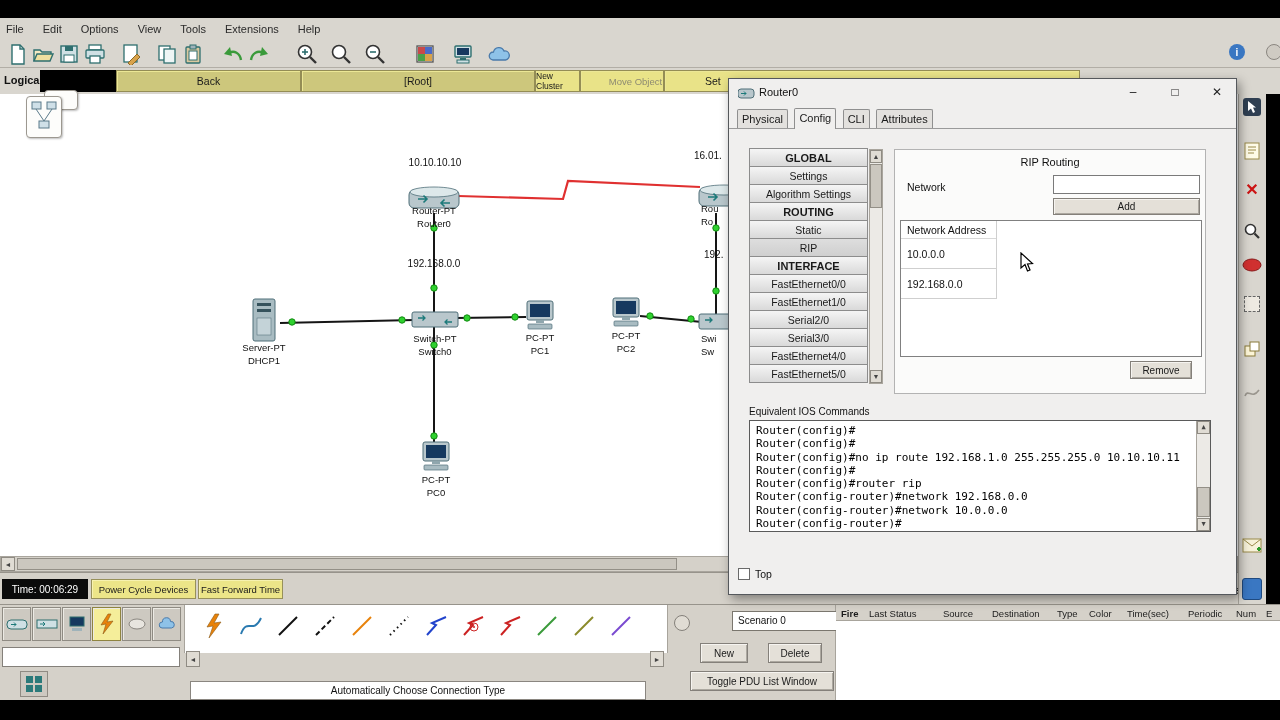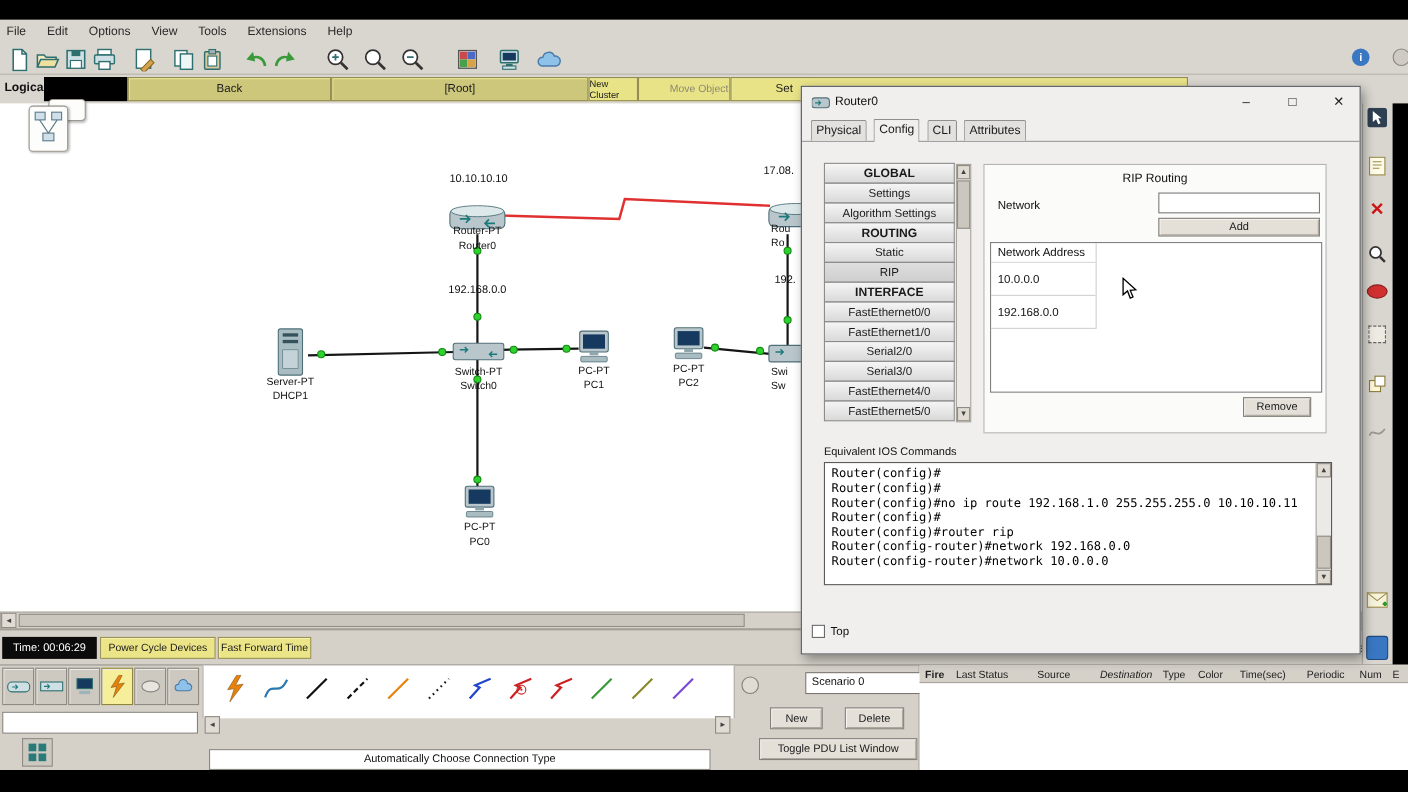--- a/index.html
+++ b/index.html
@@ -290,21 +290,21 @@
   <div class="device" style="left:419px;top:441px;">
     <svg width="34" height="32">
         <rect x="4" y="1" width="26" height="19" rx="2" fill="#b9c7cc" stroke="#4f6f78"></rect>
         <rect x="7" y="4" width="20" height="13" fill="#16395f"></rect>
         <rect x="13" y="20" width="8" height="3" fill="#8fa6ad"></rect>
         <rect x="5" y="24" width="24" height="5" rx="1" fill="#a9bcc2" stroke="#4f6f78" stroke-width="0.7"></rect>
       </svg>
   </div>
 
   <div class="ip-label" style="left:390px;top:157px;width:90px;">10.10.10.10</div>
-  <div class="ip-label leftal" style="left:694px;top:150px;width:40px;">17.08.</div>
+  <div class="ip-label leftal" style="left:694px;top:150px;width:40px;">16.01.</div>
   <div class="ip-label" style="left:389px;top:258px;width:90px;">192.168.0.0</div>
   <div class="ip-label leftal" style="left:704px;top:249px;width:34px;">192.</div>
 
   <div class="node-label" style="left:389px;top:205px;width:90px;">
     <div>Router-PT</div>
       <div>Router0</div>
   </div>
   <div class="node-label leftal" style="left:701px;top:203px;width:40px;">
     <div>Rou</div>
       <div>Ro</div>
@@ -530,21 +530,21 @@
       <div class="gray-btn" style="left:32px;top:38px;width:48px;height:20px;">New</div>
       <div class="gray-btn" style="left:100px;top:38px;width:54px;height:20px;">Delete</div>
       <div class="gray-btn" style="left:22px;top:66px;width:144px;height:20px;">Toggle PDU List Window</div>
     </div>
 
     <div class="abs" style="left:836px;top:0;width:444px;height:96px;background:#fff;">
       <div class="abs" style="left:0;top:0;width:444px;height:16px;background:#d5d1c9;border-bottom:1px solid #a8a49c;">
         <span class="pdu-head" style="left:5px;font-weight:bold;">Fire</span>
         <span class="pdu-head" style="left:33px;">Last Status</span>
         <span class="pdu-head" style="left:107px;">Source</span>
-        <span class="pdu-head" style="left:164px;font-style:italic;">Destination</span>
+        <span class="pdu-head" style="left:156px;">Destination</span>
         <span class="pdu-head" style="left:221px;">Type</span>
         <span class="pdu-head" style="left:253px;">Color</span>
         <span class="pdu-head" style="left:291px;">Time(sec)</span>
         <span class="pdu-head" style="left:352px;">Periodic</span>
         <span class="pdu-head" style="left:400px;">Num</span>
         <span class="pdu-head" style="left:430px;">E</span>
       </div>
     </div>
   </div>
 
@@ -607,20 +607,21 @@
 
     <div class="abs" style="left:20px;top:327px;font-size:10px;color:#111;">Equivalent IOS Commands</div>
     <div class="console">
       <div>Router(config)#</div>
       <div>Router(config)#</div>
       <div>Router(config)#no ip route 192.168.1.0 255.255.255.0 10.10.10.11</div>
       <div>Router(config)#</div>
       <div>Router(config)#router rip</div>
       <div>Router(config-router)#network 192.168.0.0</div>
       <div>Router(config-router)#network 10.0.0.0</div>
+      <div>Router(config-router)#</div>
       <div class="abs" style="right:0;top:0;width:14px;height:110px;background:#eceae6;border-left:1px solid #a9a59d;">
         <div class="sb-btn" style="left:0;top:0;width:13px;height:13px;">▲</div>
         <div class="sb-btn" style="left:0;bottom:0;width:13px;height:13px;">▼</div>
         <div class="sb-thumb" style="left:0;bottom:14px;width:13px;height:30px;"></div>
       </div>
     </div>
 
     <div class="ck-box"></div>
     <div class="abs" style="left:26px;top:489px;font-size:10.5px;color:#111;">Top</div>
   </div>

